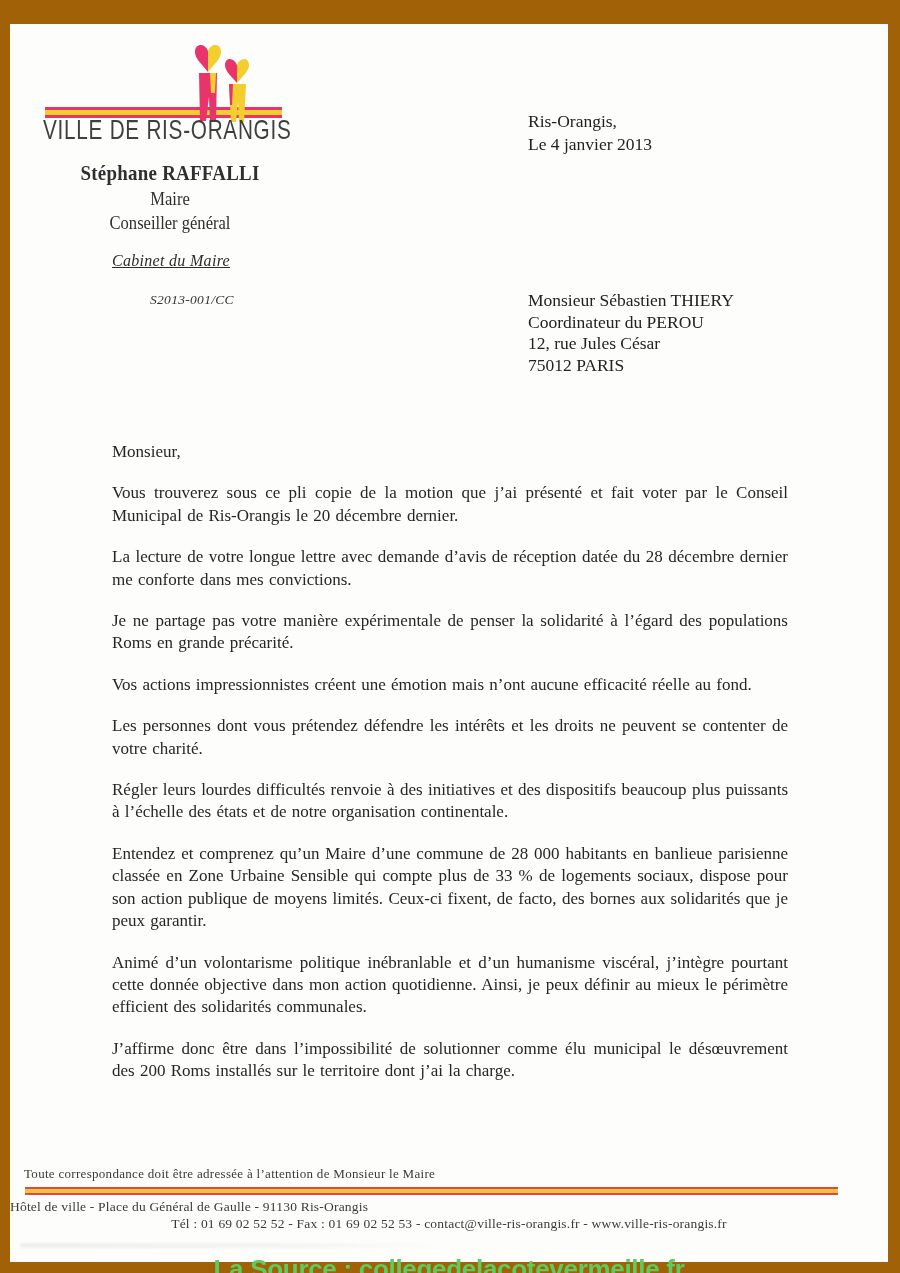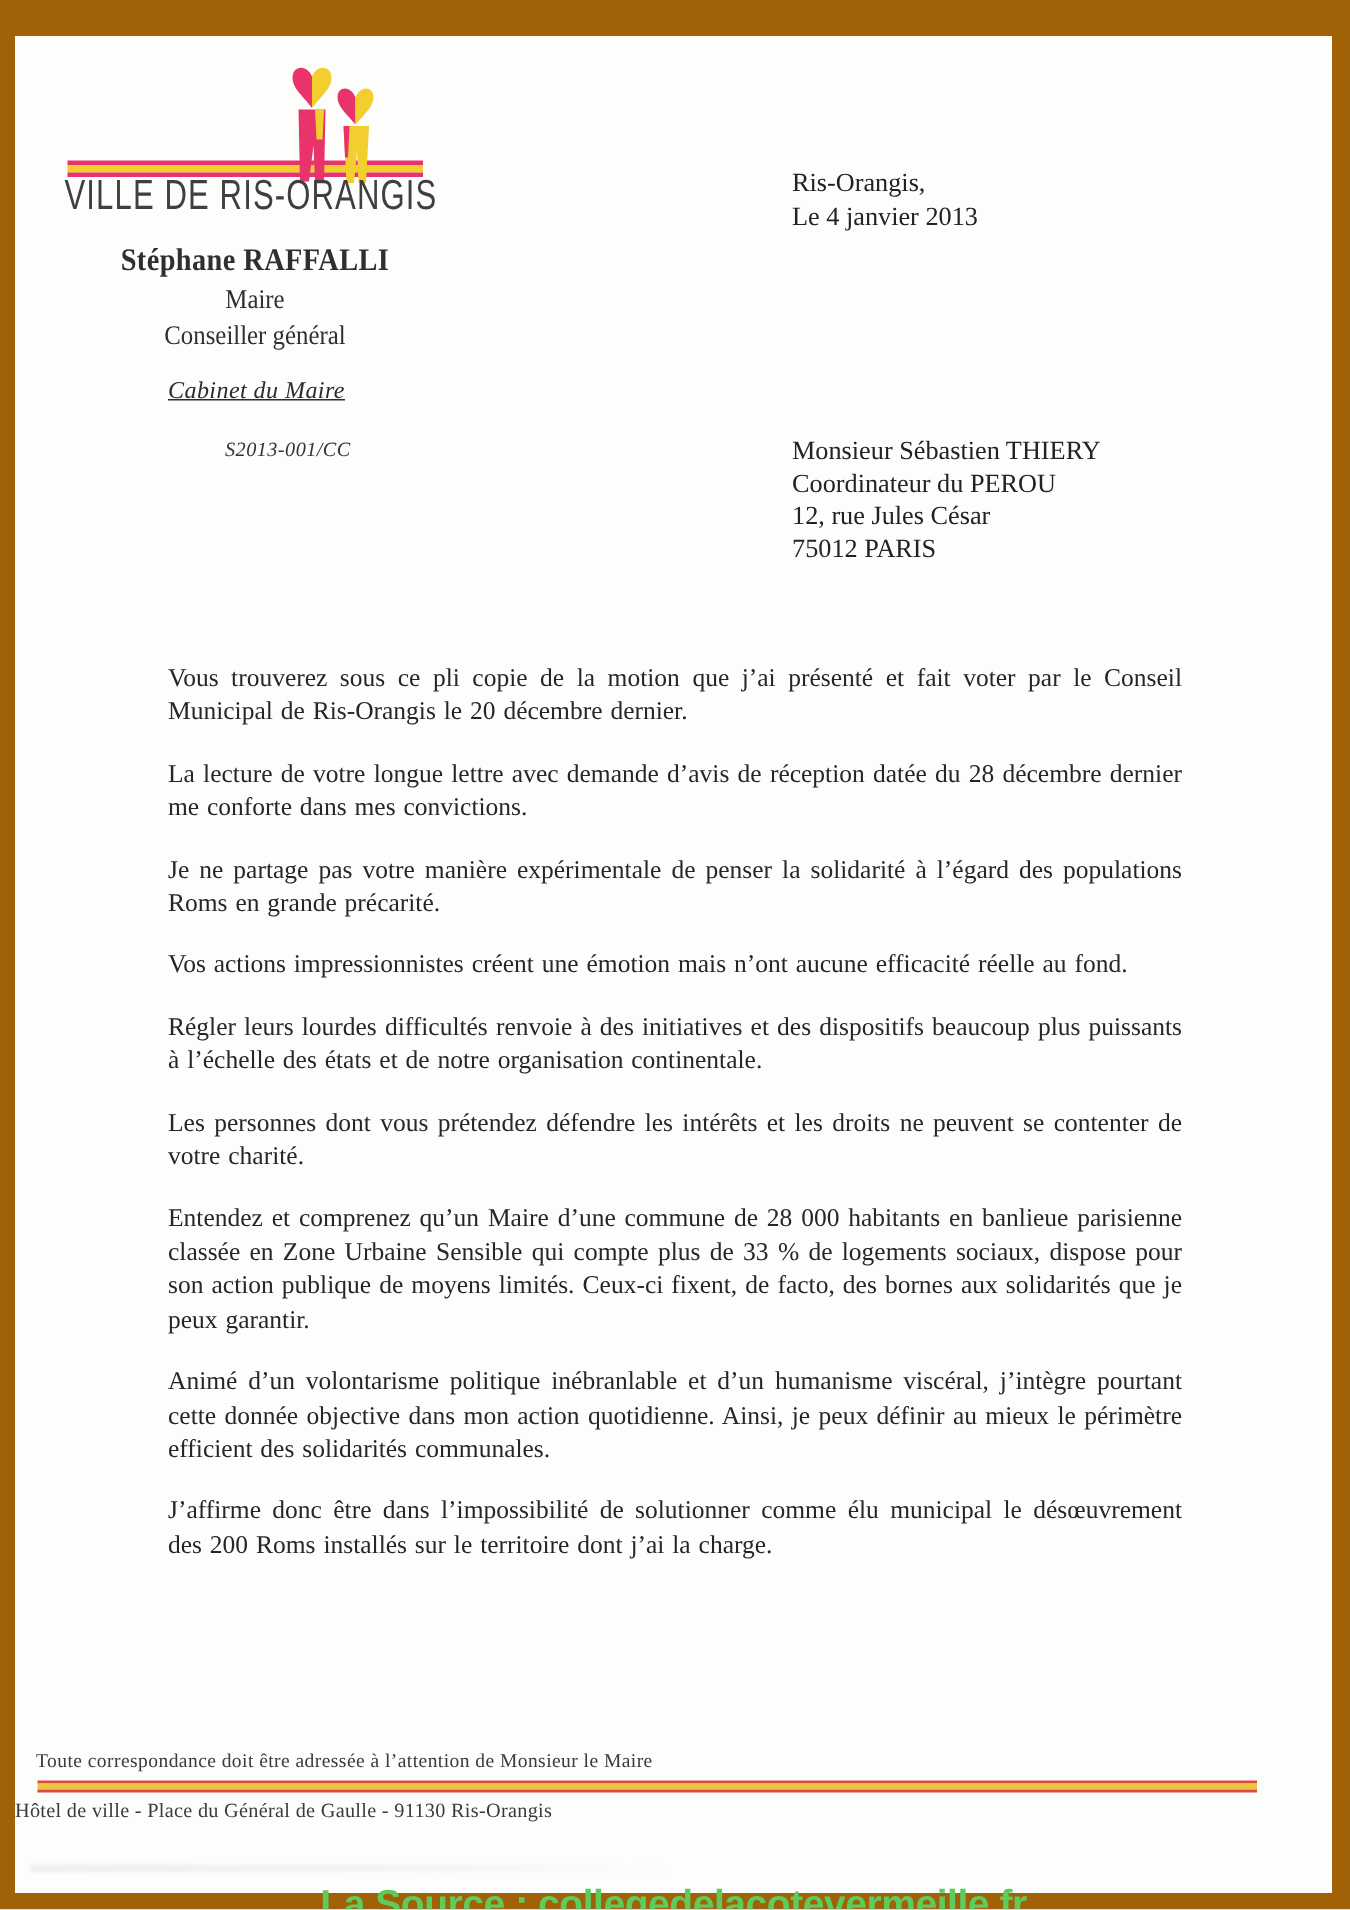--- a/index.html
+++ b/index.html
@@ -129,38 +129,40 @@
     </div>
 
     <div class="recipient">
       <div>Monsieur Sébastien THIERY</div>
       <div>Coordinateur du PEROU</div>
       <div>12, rue Jules César</div>
       <div>75012 PARIS</div>
     </div>
 
     <div class="letter-body">
+      <p class="salutation">Monsieur,</p>
       <p>Vous trouverez sous ce pli copie de la motion que j’ai présenté et fait voter par le Conseil Municipal de Ris-Orangis le 20 décembre dernier.</p>
       <p>La lecture de votre longue lettre avec demande d’avis de réception datée du 28 décembre dernier me conforte dans mes convictions.</p>
       <p>Je ne partage pas votre manière expérimentale de penser la solidarité à l’égard des populations Roms en grande précarité.</p>
       <p>Vos actions impressionnistes créent une émotion mais n’ont aucune efficacité réelle au fond.</p>
+      <p>Les personnes dont vous prétendez défendre les intérêts et les droits ne peuvent se contenter de votre charité.</p>
       <p>Régler leurs lourdes difficultés renvoie à des initiatives et des dispositifs beaucoup plus puissants à l’échelle des états et de notre organisation continentale.</p>
-      <p>Les personnes dont vous prétendez défendre les intérêts et les droits ne peuvent se contenter de votre charité.</p>
       <p>Entendez et comprenez qu’un Maire d’une commune de 28 000 habitants en banlieue parisienne classée en Zone Urbaine Sensible qui compte plus de 33 % de logements sociaux, dispose pour son action publique de moyens limités. Ceux-ci fixent, de facto, des bornes aux solidarités que je peux garantir.</p>
       <p>Animé d’un volontarisme politique inébranlable et d’un humanisme viscéral, j’intègre pourtant cette donnée objective dans mon action quotidienne. Ainsi, je peux définir au mieux le périmètre efficient des solidarités communales.</p>
       <p>J’affirme donc être dans l’impossibilité de solutionner comme élu municipal le désœuvrement des 200 Roms installés sur le territoire dont j’ai la charge.</p>
     </div>
 
     <div class="footer-notice">Toute correspondance doit être adressée à l’attention de Monsieur le Maire</div>
 
     <div class="footer-stripe">
       <div class="band-red"></div>
       <div class="band-yellow"></div>
       <div class="band-red"></div>
     </div>
 
     <div class="footer-address">Hôtel de ville - Place du Général de Gaulle - 91130 Ris-Orangis</div>
+    <div class="footer-contacts">Tél : 01 69 02 52 52 - Fax : 01 69 02 52 53 - contact@ville-ris-orangis.fr - www.ville-ris-orangis.fr</div>
 
     <div class="watermark">La Source : collegedelacotevermeille.fr</div>
 
     <div class="scan-artifact"></div>
   </div>
 </div>
 
 </body></html>

